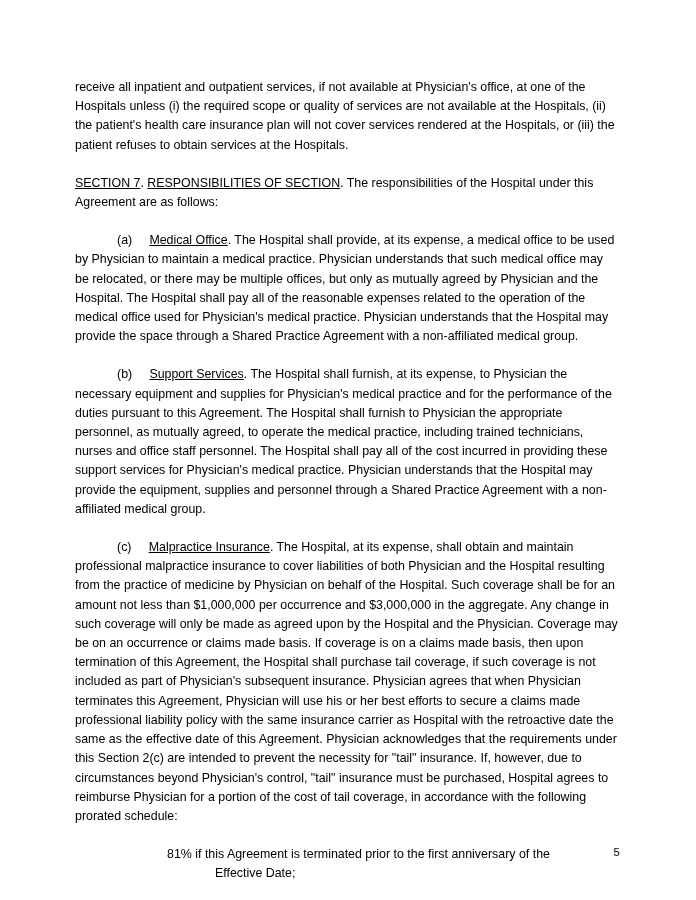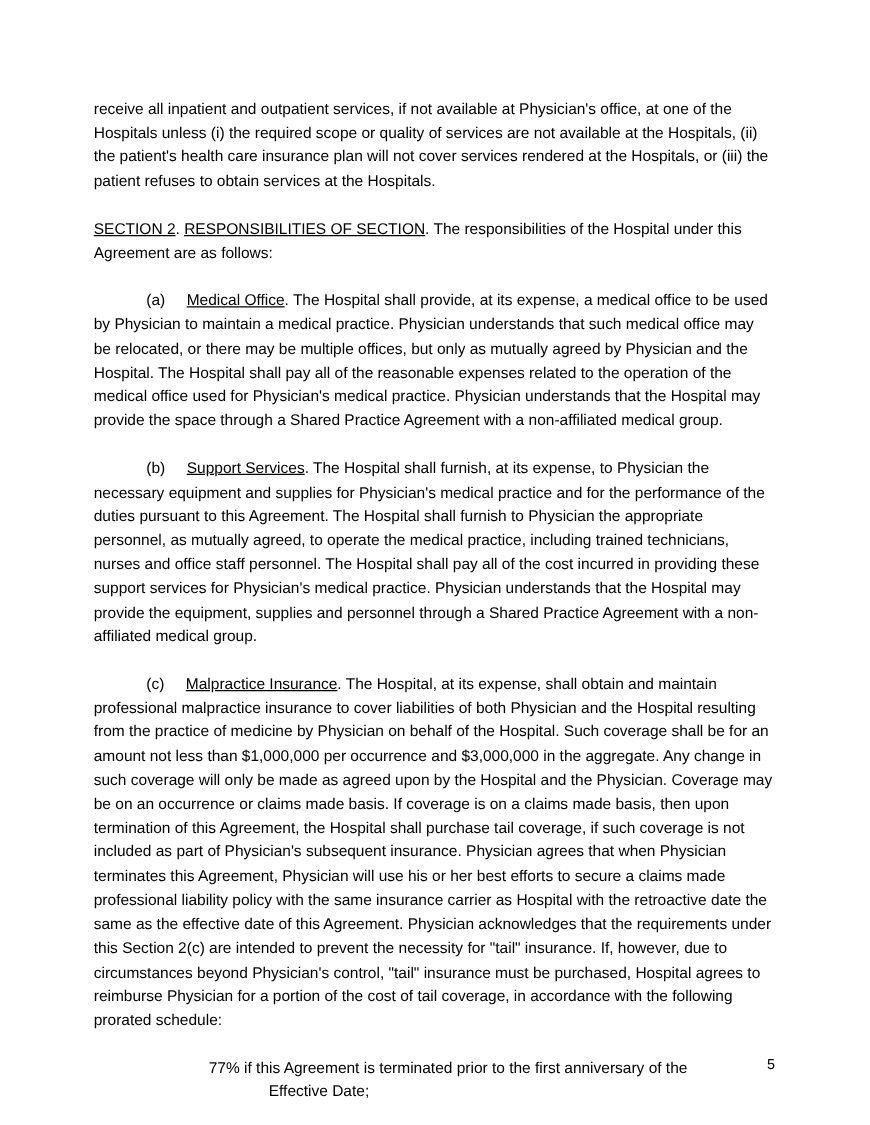--- a/index.html
+++ b/index.html
@@ -64,37 +64,37 @@
 <body>
 
 <div class="page">
   <div class="content">
 
     <p class="para">
       <span>receive all inpatient and outpatient services, if not available at Physician's office, at one of the Hospitals unless (i) the required scope or quality of services are not available at the Hospitals, (ii) the patient's health care insurance plan will not cover services rendered at the Hospitals, or (iii) the patient refuses to obtain services at the Hospitals.</span>
     </p>
 
     <p class="para">
-      <span class="u">SECTION 2</span><span>. </span><span class="u">RESPONSIBILITIES OF SECTION</span><span>.  The responsibilities of the Hospital under this Agreement are as follows:</span>
+      <span class="u">SECTION 7</span><span>. </span><span class="u">RESPONSIBILITIES OF SECTION</span><span>.  The responsibilities of the Hospital under this Agreement are as follows:</span>
     </p>
 
     <p class="para indent">
       <span>(a)</span>&nbsp;&nbsp;&nbsp;&nbsp;&nbsp;<span class="u">Medical Office</span><span>.  The Hospital shall provide, at its expense, a medical office to be used by Physician to maintain a medical practice.  Physician understands that such medical office may be relocated, or there may be multiple offices, but only as mutually agreed by Physician and the Hospital.  The Hospital shall pay all of the reasonable expenses related to the operation of the medical office used for Physician's medical practice.  Physician understands that the Hospital may provide the space through a Shared Practice Agreement with a non-affiliated medical group.</span>
     </p>
 
     <p class="para indent">
       <span>(b)</span>&nbsp;&nbsp;&nbsp;&nbsp;&nbsp;<span class="u">Support Services</span><span>.  The Hospital shall furnish, at its expense, to Physician the necessary equipment and supplies for Physician's medical practice and for the performance of the duties pursuant to this Agreement.  The Hospital shall furnish to Physician the appropriate personnel, as mutually agreed, to operate the medical practice, including trained technicians, nurses and office staff personnel.  The Hospital shall pay all of the cost incurred in providing these support services for Physician's medical practice.  Physician understands that the Hospital may provide the equipment, supplies and personnel through a Shared Practice Agreement with a non-affiliated medical group.</span>
     </p>
 
     <p class="para indent">
       <span>(c)</span>&nbsp;&nbsp;&nbsp;&nbsp;&nbsp;<span class="u">Malpractice Insurance</span><span>.  The Hospital, at its expense, shall obtain and maintain professional malpractice insurance to cover liabilities of both Physician and the Hospital resulting from the practice of medicine by Physician on behalf of the Hospital.  Such coverage shall be for an amount not less than $1,000,000 per occurrence and $3,000,000 in the aggregate.  Any change in such coverage will only be made as agreed upon by the Hospital and the Physician.  Coverage may be on an occurrence or claims made basis.  If coverage is on a claims made basis, then upon termination of this Agreement, the Hospital shall purchase tail coverage, if such coverage is not included as part of Physician's subsequent insurance.  Physician agrees that when Physician terminates this Agreement, Physician will use his or her best efforts to secure a claims made professional liability policy with the same insurance carrier as Hospital with the retroactive date the same as the effective date of this Agreement.  Physician acknowledges that the requirements under this Section 2(c) are intended to prevent the necessity for "tail" insurance.  If, however, due to circumstances beyond Physician's control, "tail" insurance must be purchased, Hospital agrees to reimburse Physician for a portion of the cost of tail coverage, in accordance with the following prorated schedule:</span>
     </p>
 
     <div class="schedule">
       <p class="para tight hang">
-        <span>77% if this Agreement is terminated prior to the first anniversary of the Effective Date;</span>
+        <span>81% if this Agreement is terminated prior to the first anniversary of the Effective Date;</span>
       </p>
     </div>
 
   </div>
 
   <div class="page-number">5</div>
 </div>
 
 </body></html>

